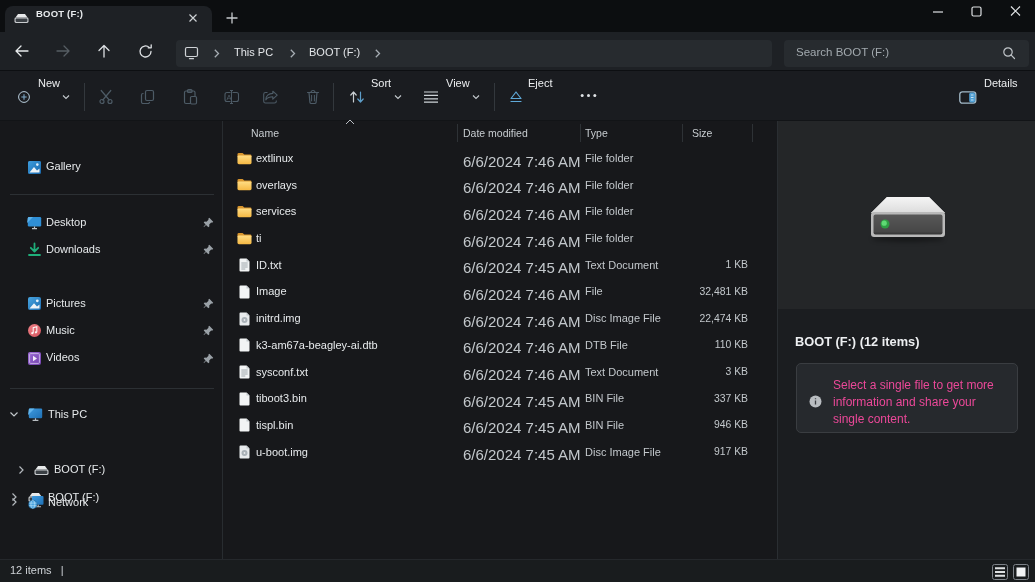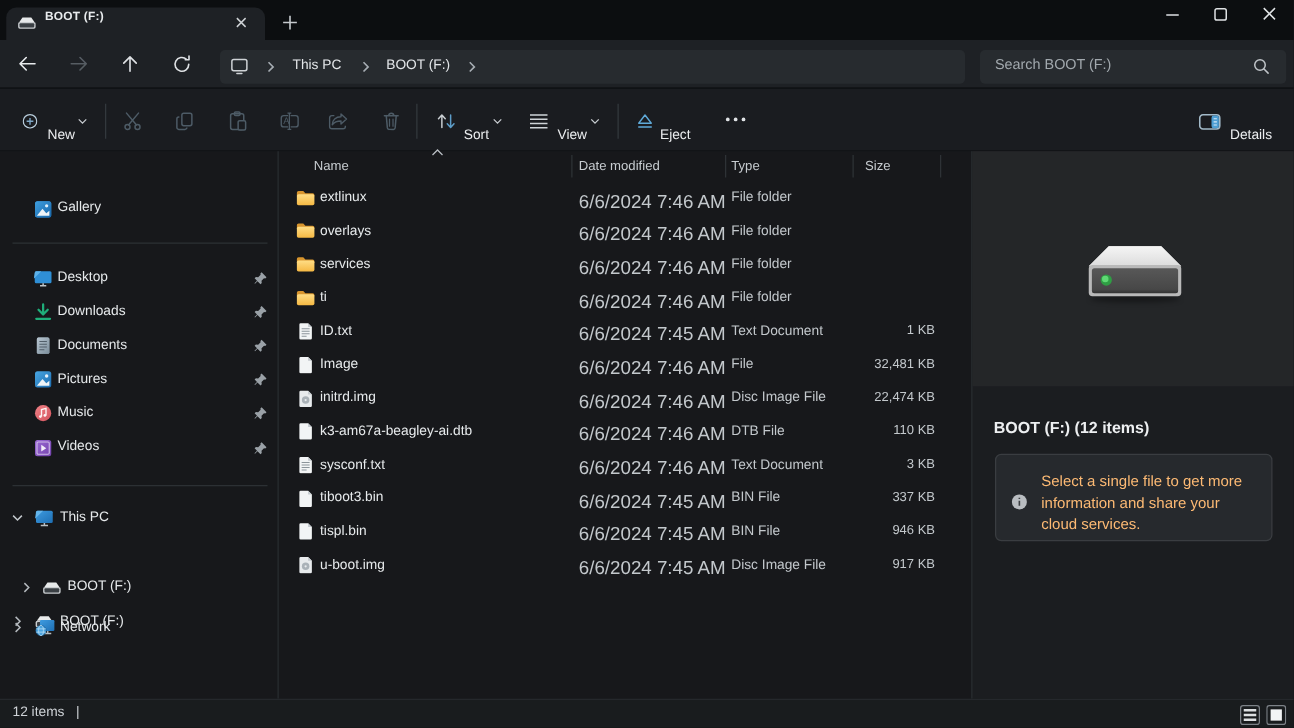--- a/index.html
+++ b/index.html
@@ -18,21 +18,21 @@
 #navbar { left:0; top:32px; width:1035px; height:38px; background:#1e2125; }
 .chip { background:#272b2f; border-radius:4px; }
 #crumbbar { left:176px; top:40px; width:596px; height:27px; }
 #searchbar { left:784px; top:40px; width:245px; height:27px; }
 .crumbtxt { font-size:11px; color:#e3e6e9; top:46px; }
 #searchtxt { left:796px; top:46px; font-size:11.5px; color:#a2a9ae; }
 
 
 #toolbar { left:0; top:70px; width:1035px; height:51px; background:#1a1c20;
   border-top:1px solid #0d0f12; border-bottom:1px solid #121417; }
-.tbtext { font-size:11px; color:#eceef0; top:102px; }
+.tbtext { font-size:11px; color:#eceef0; top:77px; }
 .tbsep { width:1px; height:28px; top:83px; background:#33383d; }
 #vline1 { left:222px; top:121px; width:1px; height:438px; }
 .sitem { left:0; width:222px; height:27px; }
 .sicon { left:27px; top:6px; }
 .stext { position:absolute; left:46px; top:6.5px; font-size:11px; color:#e6e9eb; white-space:nowrap;}
 .pin { position:absolute; left:203px; top:8px; }
 .ssep { left:10px; width:204px; height:1px; background:#2c3034; }
 
 #filearea { left:223px; top:121px; width:554px; height:438px; }
 .hdrtxt { font-size:10.5px; color:#c7ccd0; top:6px; position:absolute; }
@@ -42,21 +42,21 @@
 .fdate { position:absolute; left:240px; top:7px; font-size:15px; color:#c3c8cc; }
 .ftype { position:absolute; left:362px; top:6.5px; font-size:11px; color:#c3c8cc; }
 .fsize { position:absolute; left:426px; top:7px; width:99px; text-align:right; font-size:10.4px; color:#c3c8cc; }
 .ficon { position:absolute; left:14px; top:6px; }
 
 #rightpane { left:778px; top:121px; width:257px; height:438px; background:#1b1d20; }
 #rptop { left:778px; top:121px; width:257px; height:188px; background:#242628; }
 #rptitle { left:795px; top:334px; font-size:12.8px; font-weight:bold; color:#edeff1; }
 #infobox { left:796px; top:363px; width:222px; height:70px; background:#26292d;
   border:1px solid #3a3d41; border-radius:5px; }
-.infoline { position:absolute; left:36px; font-size:12px; color:#fdba74; }
+.infoline { position:absolute; left:36px; font-size:12px; color:#ec4899; }
 
 
 #statusbar { left:0; top:559px; width:1035px; height:23px; background:#191c1e;
   border-top:1px solid #25282c; }
 #stitems { left:10px; top:564px; font-size:11px; color:#ced2d6; }
 </style>
 </head>
 <body>
 <div id="stage">
 
@@ -249,37 +249,20 @@
     <svg class="ab sicon" width="15" height="15" viewBox="0 0 15 15">
       <path d="M7.5 1.5 V9 M3.8 5.8 L7.5 9.6 l3.7 -3.8" fill="none" stroke="#1fae7a" stroke-width="1.8" stroke-linecap="round" stroke-linejoin="round"></path>
       <path d="M2 13 h11" stroke="#1fae7a" stroke-width="1.8" stroke-linecap="round"></path>
     </svg>
     <div class="stext">Downloads</div>
     <svg class="pin" width="11" height="11" viewBox="0 0 11 11">
         <path d="M6.3 0.8 L10.2 4.7 L9.2 5.7 L8.2 5.5 L6.2 7.5 L6.4 9.3 L5.4 10.3 L3.0 7.9 L1.0 9.9 L0.6 9.5 L2.6 7.5 L0.7 5.6 L1.7 4.6 L3.5 4.8 L5.5 2.8 L5.3 1.8 z" fill="#9aa1a7"></path>
       </svg>
   </div>
 
-  <div class="ab sitem" style="top:263px">
-    <svg class="ab sicon" width="15" height="15" viewBox="0 0 15 15">
-      <rect x="2.5" y="1" width="10" height="13" rx="1.2" fill="#96a7b4"></rect>
-      <rect x="2.5" y="1" width="10" height="13" rx="1.2" fill="url(#docg)"></rect>
-      <path d="M4.5 4.2 h6 M4.5 6.4 h6 M4.5 8.6 h6 M4.5 10.8 h4" stroke="#525f6a" stroke-width="0.9"></path>
-      <defs>
-          <linearGradient id="docg" x1="0" y1="0" x2="1" y2="1">
-        <stop offset="0" stop-color="#b8c6d1"></stop>
-            <stop offset="1" stop-color="#7c8e9c"></stop>
-      </linearGradient>
-        </defs>
-    </svg>
-    <div class="stext">Documents</div>
-    <svg class="pin" width="11" height="11" viewBox="0 0 11 11">
-        <path d="M6.3 0.8 L10.2 4.7 L9.2 5.7 L8.2 5.5 L6.2 7.5 L6.4 9.3 L5.4 10.3 L3.0 7.9 L1.0 9.9 L0.6 9.5 L2.6 7.5 L0.7 5.6 L1.7 4.6 L3.5 4.8 L5.5 2.8 L5.3 1.8 z" fill="#9aa1a7"></path>
-      </svg>
-  </div>
 
   <div class="ab sitem" style="top:290px">
     <svg class="ab sicon" width="15" height="15" viewBox="0 0 15 15">
       <rect x="1" y="1" width="13" height="13" rx="2" fill="url(#picg)"></rect>
       <path d="M2.5 12.5 L7 7.2 l3 3.3 2.5 -2 v4 z" fill="#eef3f7"></path>
       <circle cx="10.3" cy="4.8" r="1.4" fill="#e8f2fa"></circle>
       <defs>
           <linearGradient id="picg" x1="0" y1="0" x2="1" y2="1">
         <stop offset="0" stop-color="#49a6e2"></stop>
             <stop offset="1" stop-color="#1c6cb0"></stop>
@@ -568,21 +551,21 @@
     </defs>
   </svg>
   <div class="ab" id="rptitle">BOOT (F:) (12 items)</div>
   <div class="ab" id="infobox">
     <svg style="position:absolute;left:12px;top:31px" width="13" height="13" viewBox="0 0 13 13">
       <circle cx="6.5" cy="6.5" r="6" fill="#b9bdc1"></circle>
       <path d="M6.5 3.2 v1 M6.5 5.6 v4" stroke="#3a3d41" stroke-width="1.3"></path>
     </svg>
     <div class="infoline" style="top:13.5px">Select a single file to get more</div>
     <div class="infoline" style="top:31px">information and share your</div>
-    <div class="infoline" style="top:48px">cloud services.</div>
+    <div class="infoline" style="top:48px">single content.</div>
   </div>
 
   <div class="ab" id="statusbar"></div>
   <div class="ab" id="stitems">12 items&nbsp;&nbsp;&nbsp;|</div>
   <svg class="ab" style="left:992px;top:564px" width="16" height="16" viewBox="0 0 16 16">
     <rect x="0.5" y="0.5" width="15" height="15" rx="2" fill="none" stroke="#7d8288"></rect>
     <g stroke="#dde0e2" stroke-width="1.9">
         <path d="M3 4.2 h10 M3 8 h10 M3 11.8 h10"></path>
       </g>
   </svg>

